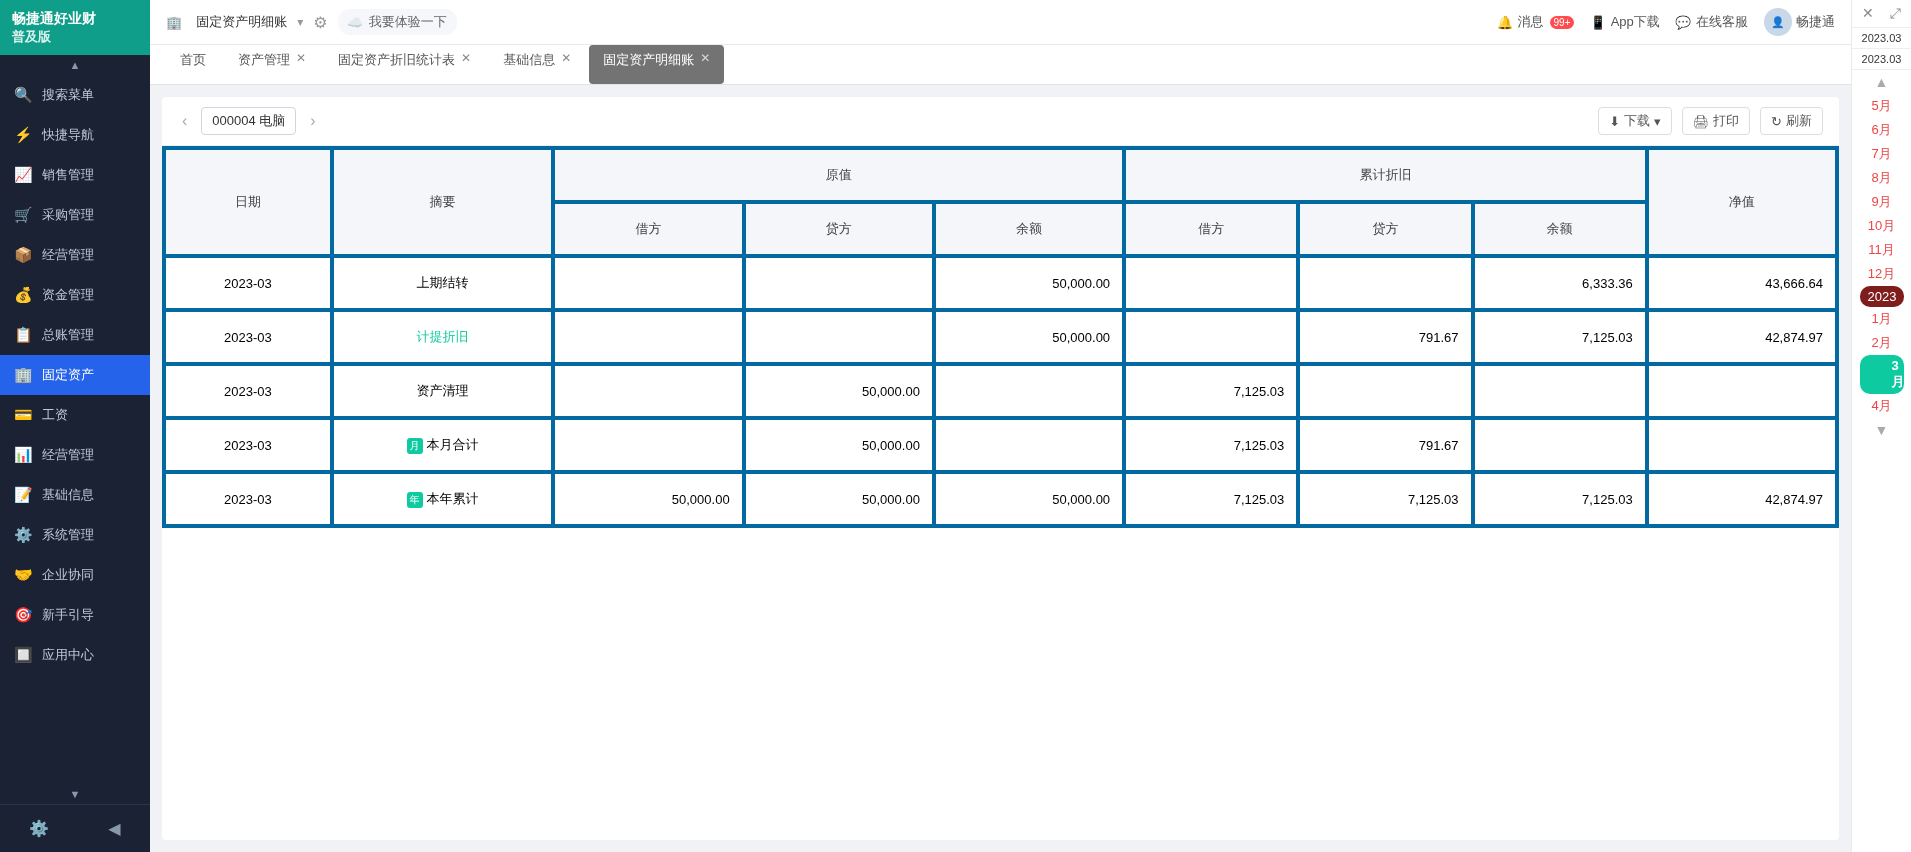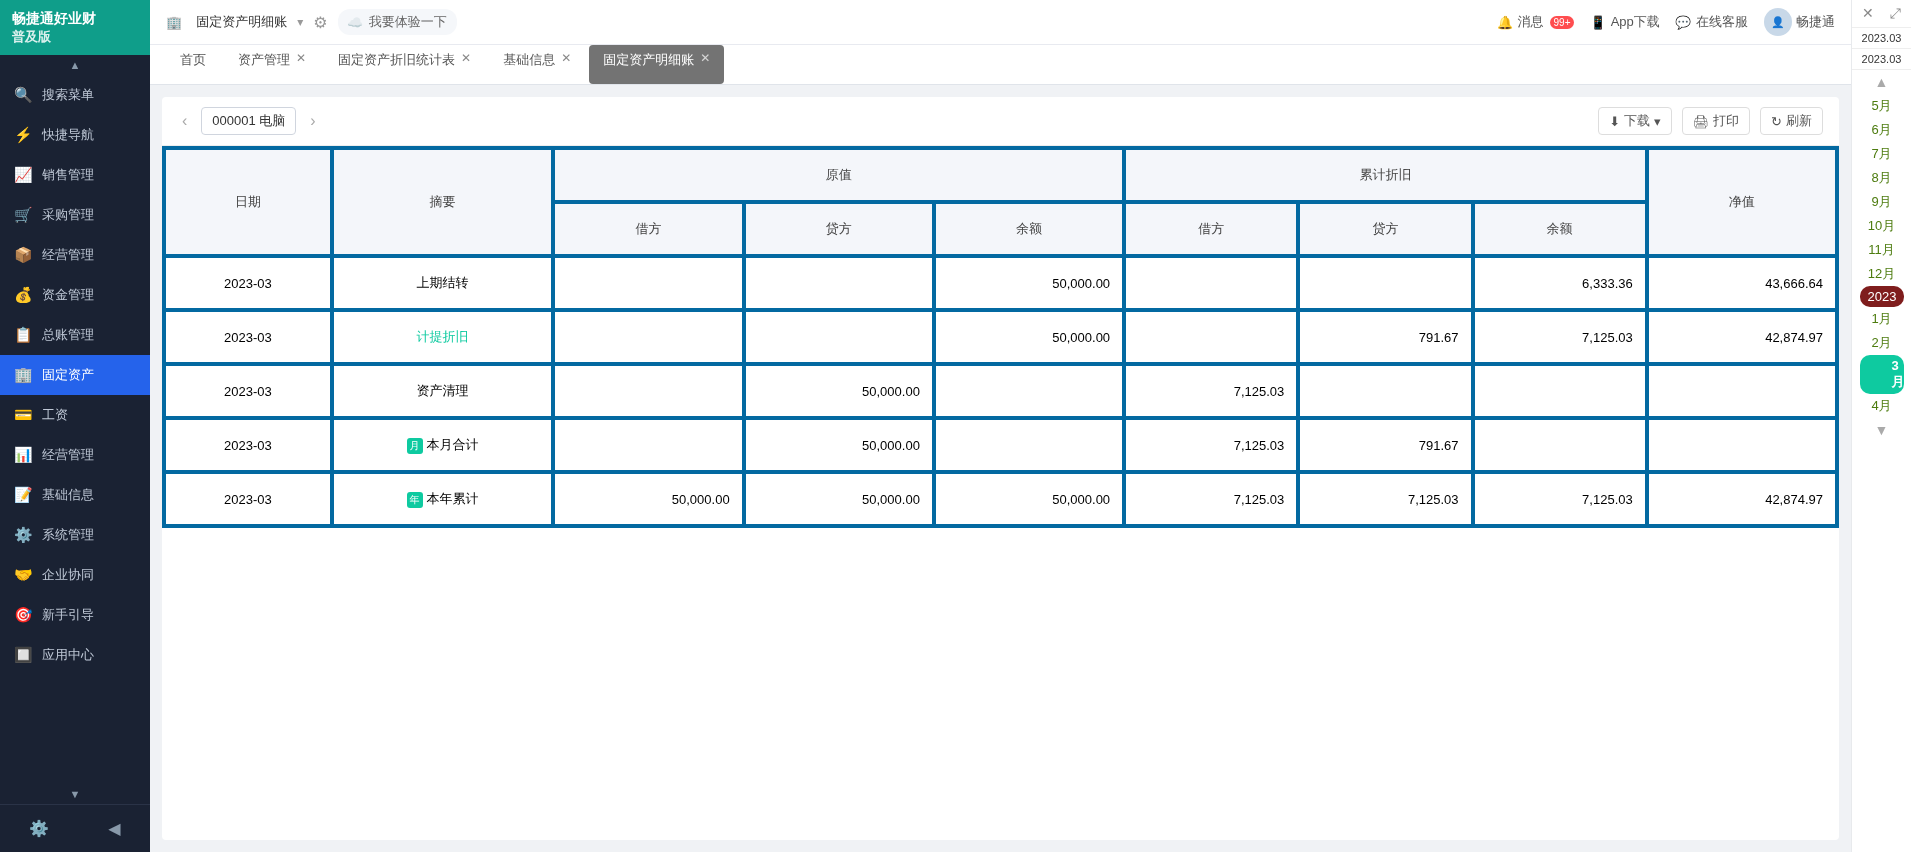--- a/index.html
+++ b/index.html
@@ -183,21 +183,21 @@
       border-radius: 3px;
       background: #0ecaa0;
       color: #fff;
       font-size: 10px;
       text-align: center;
       line-height: 16px;
       margin-right: 4px;
     }
     .timeline-month {
       padding: 3px 8px;
-      color: #4d7c0f;
+      color: #ef4444;
       cursor: pointer;
       border-radius: 10px;
       width: 44px;
       text-align: center;
     }
     .timeline-month.active { background: #0ecaa0; color: #fff; font-weight: bold; padding-left: 32px; }
     .timeline-month.year-badge { background: #7f1d1d; color: #fff; border-radius: 10px; }
     .timeline-nav { 
       color: #aaa; font-size: 14px; cursor: pointer; padding: 4px;
       width: 24px; height: 24px; display: flex; align-items: center; justify-content: center;
@@ -353,21 +353,21 @@
         <span class="tab-close">✕</span>
       </div>
     </div>
 
   <div class="page-content">
     <div class="content-panel">
 
       <div class="asset-nav">
         <span class="nav-arrow">‹</span>
         <div class="asset-code-tag">
-          <span>000001 电脑</span>
+          <span>000004 电脑</span>
         </div>
         <span class="nav-arrow">›</span>
         <div class="toolbar-right">
           <div class="toolbar-btn">
             <span>⬇</span>
             <span>下载</span>
             <span>▾</span>
           </div>
           <div class="toolbar-btn">
             <span>🖨</span>

